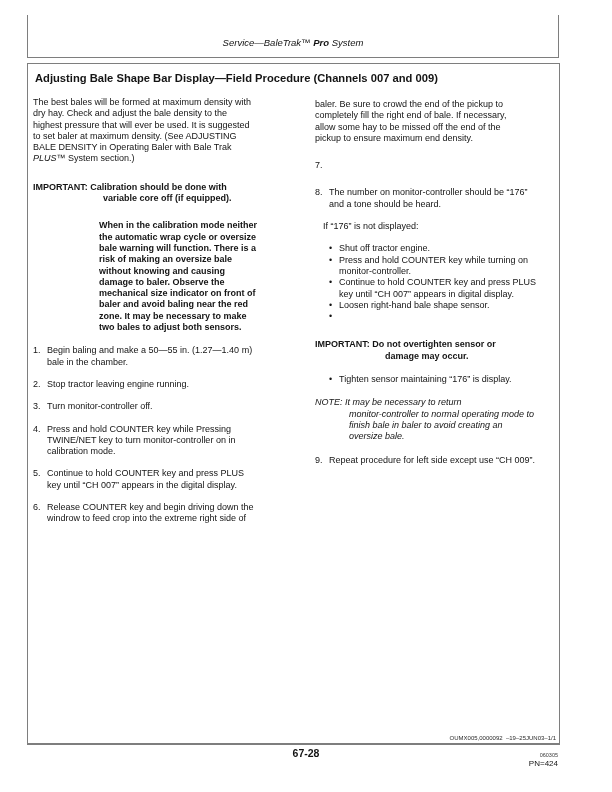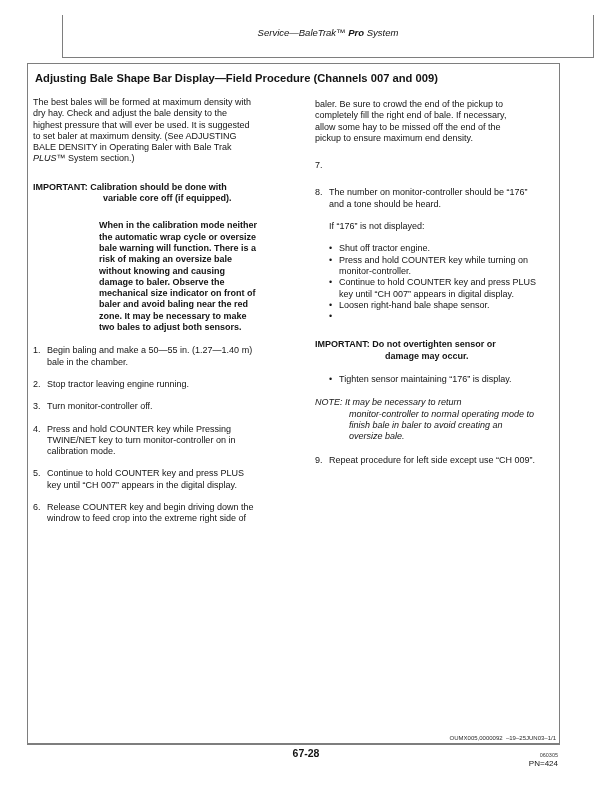--- a/index.html
+++ b/index.html
@@ -3,21 +3,21 @@
 <meta charset="utf-8">
 <style>
   html,body{margin:0;padding:0;background:#fff;}
   .page{position:relative;width:612px;height:792px;background:#ffffff;
         font-family:"Liberation Sans",sans-serif;color:#141414;overflow:hidden;}
 
   
   .header-box{position:absolute;left:27px;top:15px;width:530px;height:42px;
               border-left:1px solid #7e7e7e;border-right:1px solid #7e7e7e;
               border-bottom:1px solid #7e7e7e;
-              display:flex;align-items:flex-start;justify-content:center;margin-left:35px;}
+              display:flex;align-items:center;justify-content:center;}
   .header-text{font-style:italic;font-size:9.5px;padding-top:12px;white-space:pre;}
   .header-text .bold{font-weight:bold;}
 
   
   .content-box{position:absolute;left:27px;top:63px;width:531px;height:679px;
                border:1px solid #7e7e7e;border-bottom-width:2px;}
   .title{position:absolute;left:7px;top:8px;margin:0;font-size:11.2px;font-weight:bold;white-space:pre;}
 
   .col{position:absolute;font-size:9px;line-height:11.3px;}
   .col-left{left:5px;top:33px;width:268px;}
@@ -30,21 +30,21 @@
   .mb17{margin-bottom:17px;}
 
   .important{font-weight:bold;padding-left:70px;text-indent:-70px;}
   .imp-cont{font-weight:bold;margin-left:66px;}
   .note{font-style:italic;padding-left:34px;text-indent:-34px;}
 
   .step{display:flex;}
   .step-num{flex:none;min-width:14px;white-space:nowrap;}
   .step-text{flex:none;white-space:pre;}
 
-  .sub{margin-left:14px;}
+  .sub{margin-left:8px;}
   .bullets{margin-left:14px;}
   .bullet{display:flex;margin:0;}
   .dot{flex:none;width:10px;}
 
   .doc-code{position:absolute;right:3px;bottom:2px;font-size:6px;color:#2a2a2a;white-space:pre;}
 
   
   .page-num{position:absolute;left:0;top:747px;width:612px;text-align:center;
             font-weight:bold;font-size:10.5px;}
   .print-code{position:absolute;right:54px;top:752px;font-size:5.5px;color:#3a3a3a;}

